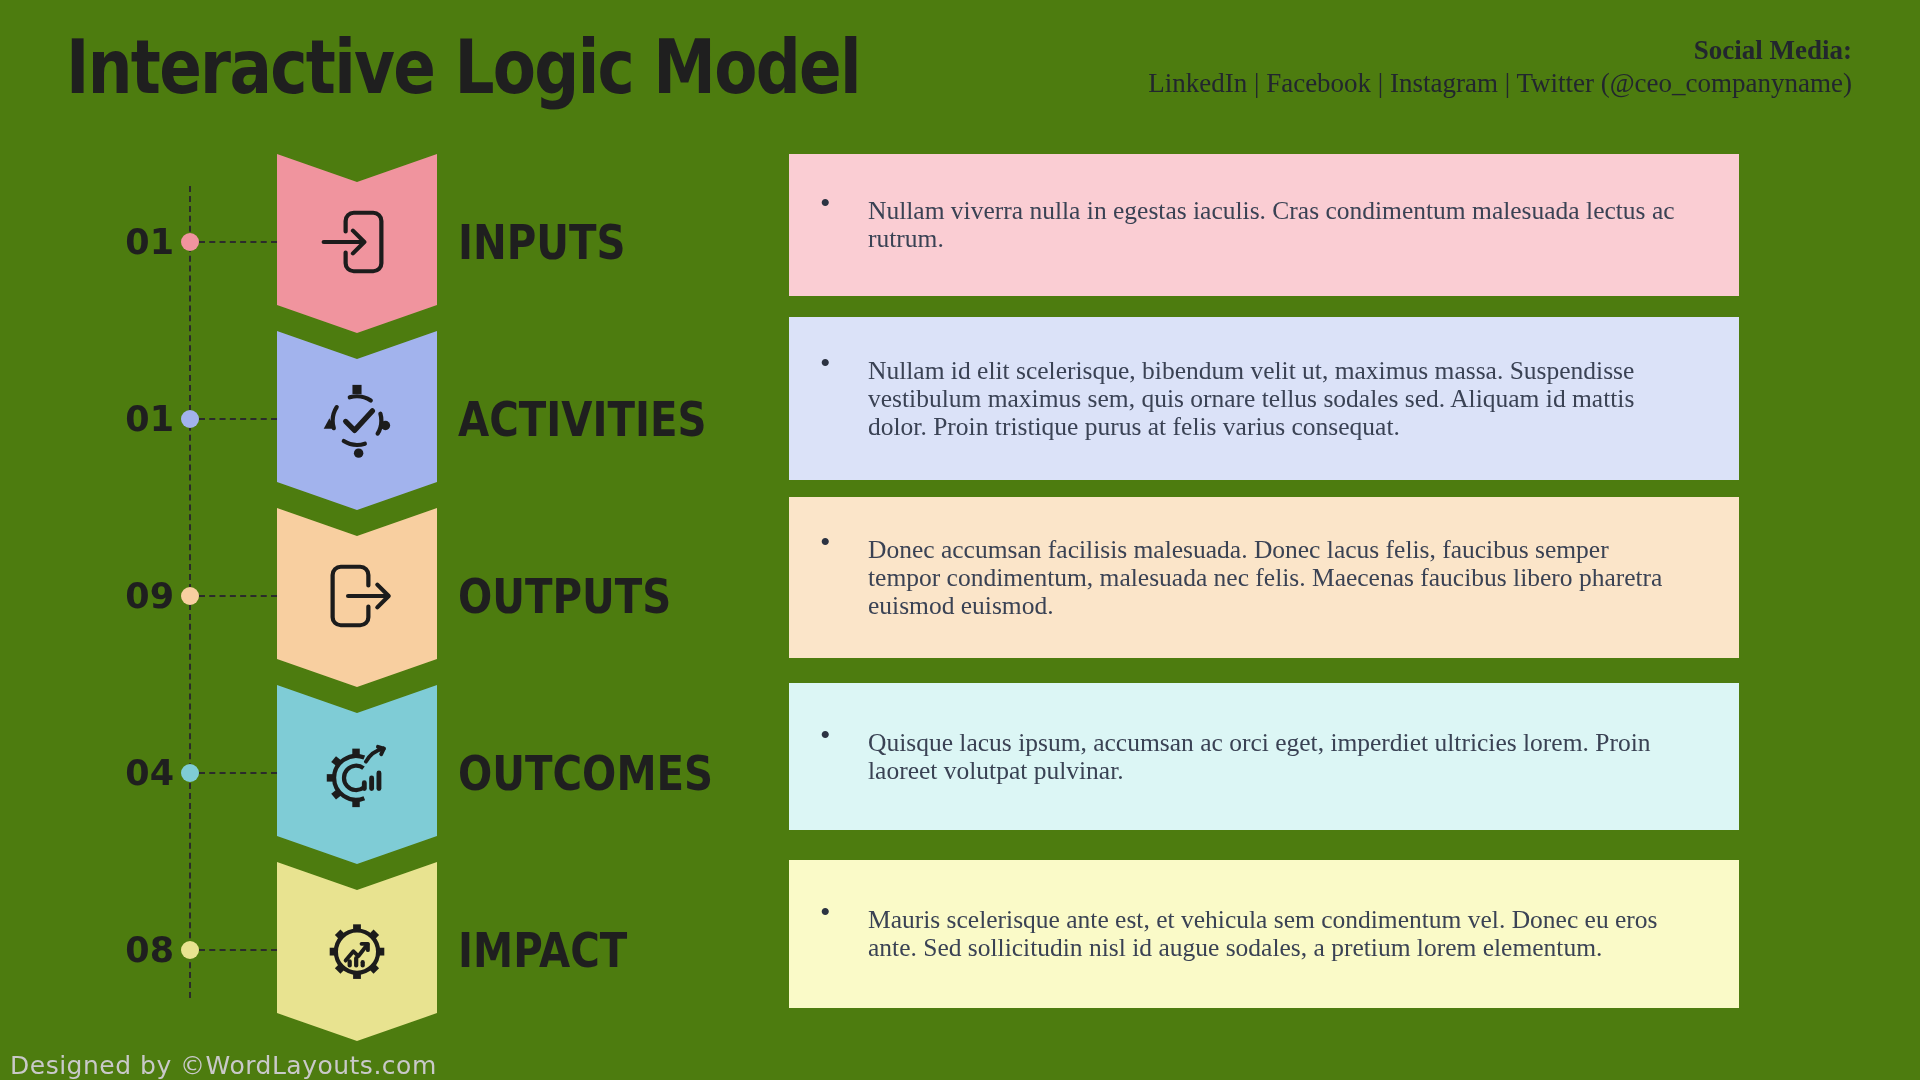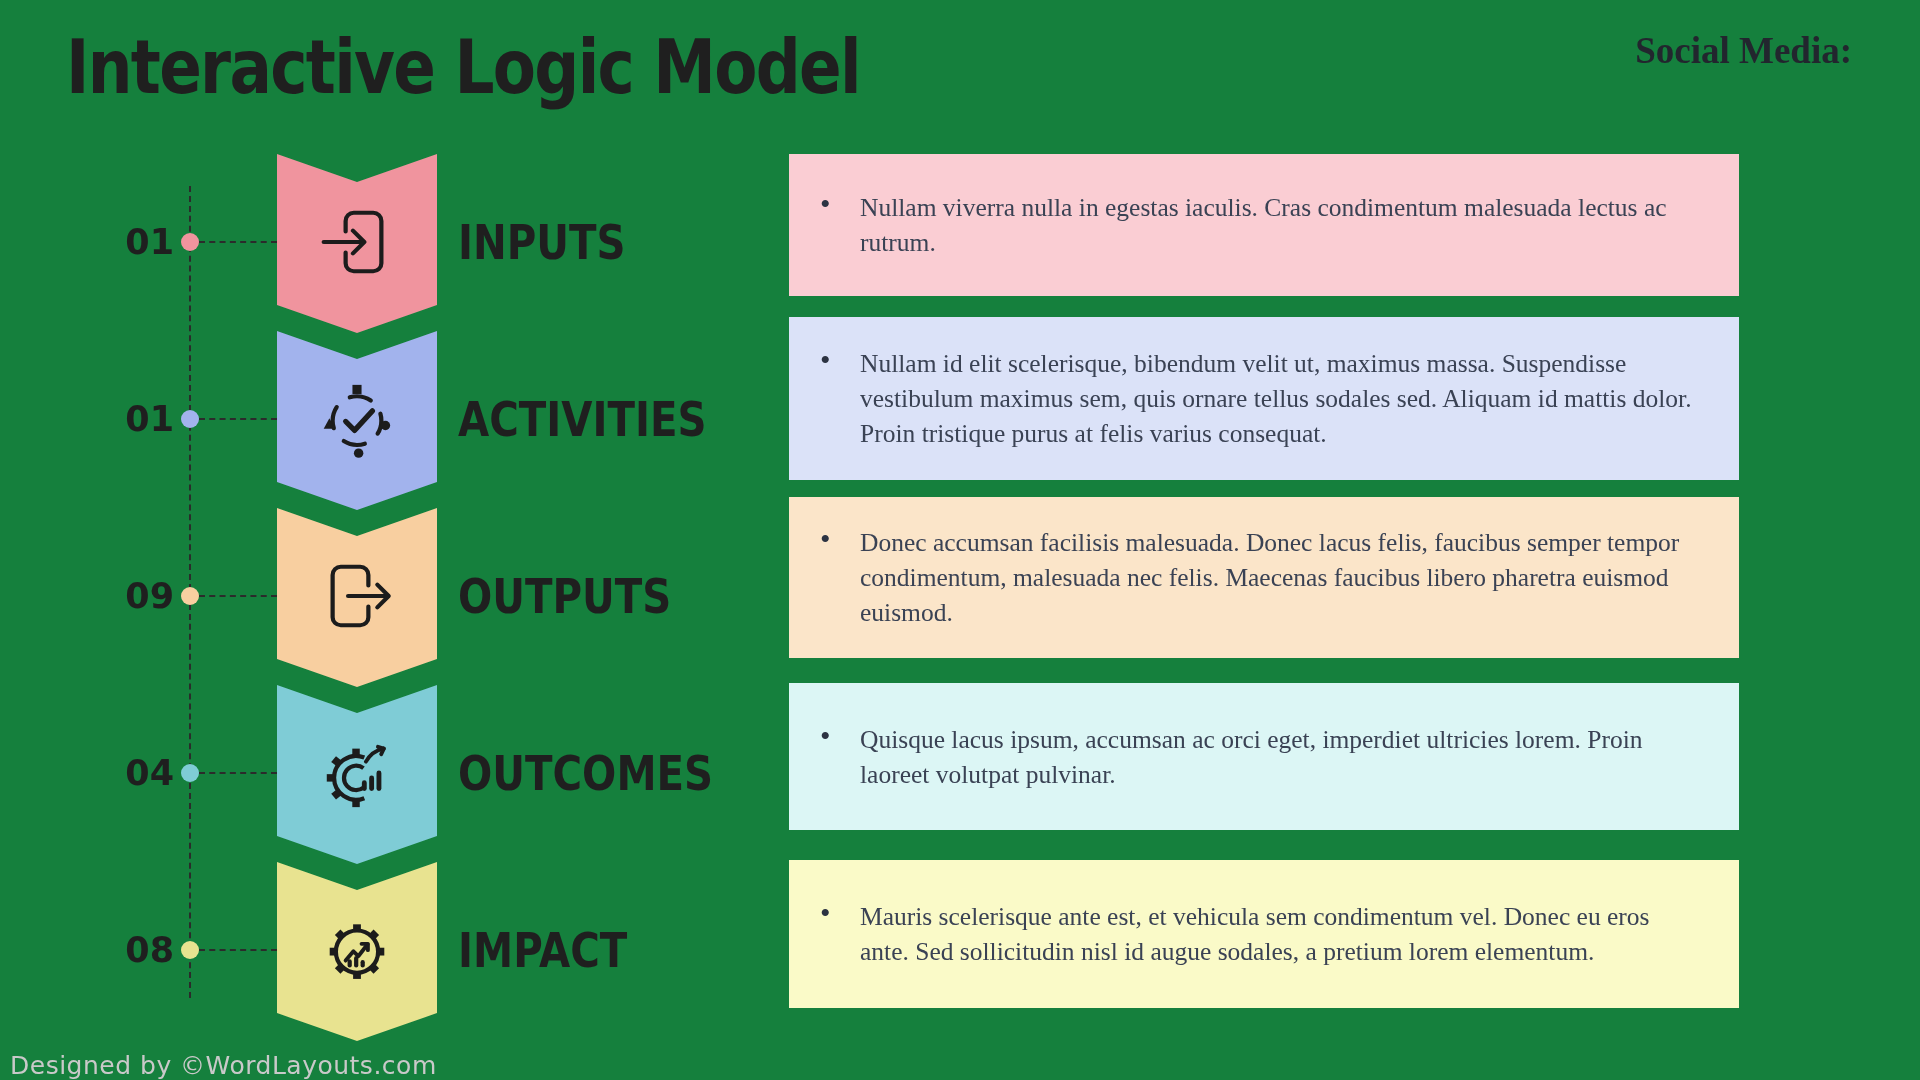--- a/index.html
+++ b/index.html
@@ -1,23 +1,23 @@
 <!DOCTYPE html>
 <html><head>
 <meta charset="utf-8">
 <style>
   html,body{margin:0;padding:0;background:#ffffff;}
-  .canvas{position:relative;width:1920px;height:1080px;background:#15803d;overflow:hidden;
+  .canvas{position:relative;width:1920px;height:1080px;background:#4d7c0f;overflow:hidden;
           font-family:"DejaVu Sans",sans-serif;}
 
   
   .title{position:absolute;left:66px;top:24px;font-size:74px;font-weight:700;color:#1F1F1F;
          letter-spacing:-2px;white-space:nowrap;transform:scaleX(0.85);transform-origin:left top;margin:0;}
   .social{position:absolute;right:68px;top:34px;text-align:right;
-          font-family:"Liberation Serif",serif;color:#22262e;line-height:33px;font-size:37px;}
+          font-family:"Liberation Serif",serif;color:#22262e;line-height:33px;font-size:27px;}
   .social .heading{font-weight:700;}
 
   
   .vline{position:absolute;left:189px;top:186px;height:812px;width:0;border-left:2px dashed #2B2B2B;}
 
   
   #rows .row{position:absolute;left:0;width:1920px;height:179px;}
   #rows .row:nth-child(1){top:154px}
   #rows .row:nth-child(2){top:331px}
   #rows .row:nth-child(3){top:508px}
@@ -39,33 +39,34 @@
   #boxes .box{position:absolute;left:789px;width:950px;display:flex;align-items:center;
               box-sizing:border-box;padding:0 42px 0 29px;}
   #boxes .box:nth-child(1){top:154px;height:142px}
   #boxes .box:nth-child(2){top:317px;height:163px}
   #boxes .box:nth-child(3){top:497px;height:161px}
   #boxes .box:nth-child(4){top:683px;height:147px}
   #boxes .box:nth-child(5){top:860px;height:148px}
   .box-content{display:flex;width:100%;}
   .bullet{flex:0 0 36px;font-family:"Liberation Serif",serif;font-size:30px;line-height:36px;
           color:#2c3342;padding-left:2px;}
-  .desc{flex:1;font-family:"Liberation Serif",serif;font-size:25.5px;line-height:35px;color:#3A4254;margin:4px;}
+  .desc{flex:1;font-family:"Liberation Serif",serif;font-size:25.5px;line-height:28px;color:#3A4254;margin:12px;}
 
   .credit{position:absolute;left:10px;top:1051px;font-size:25px;color:#C9C9C9;letter-spacing:0.5px;}
 </style>
 </head>
 <body>
 
 <div class="canvas">
 
   <h1 class="title">Interactive Logic Model</h1>
 
   <div class="social">
     <div class="heading">Social Media:</div>
+    <div class="accounts">LinkedIn | Facebook | Instagram | Twitter (@ceo_companyname)</div>
   </div>
 
   <div class="vline"></div>
 
   <div id="rows">
     <div class="row">
       <div class="step-number">01</div>
       <div class="dot" style="background-color: rgb(240, 148, 158);"></div>
       <div class="hline"></div>
       <div class="chevron" style="background-color: rgb(240, 148, 158);"></div>

